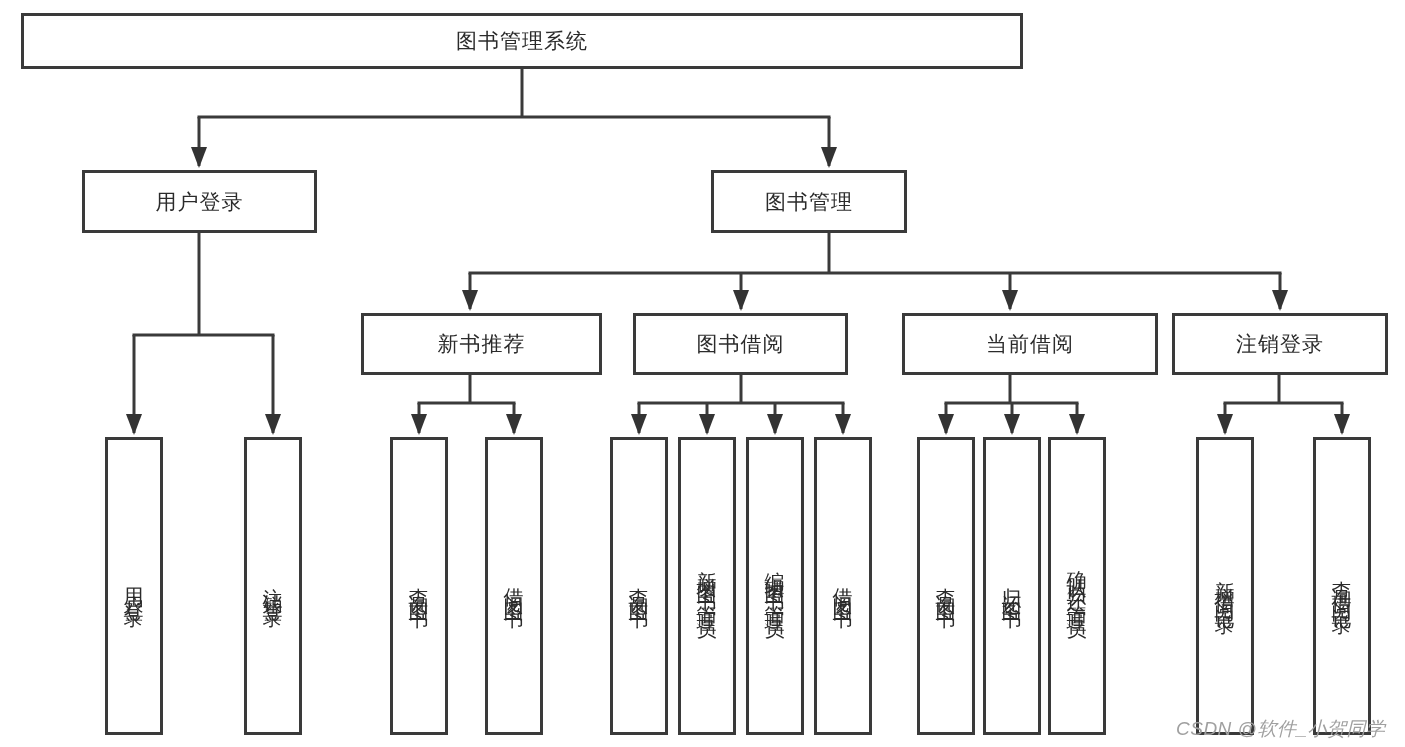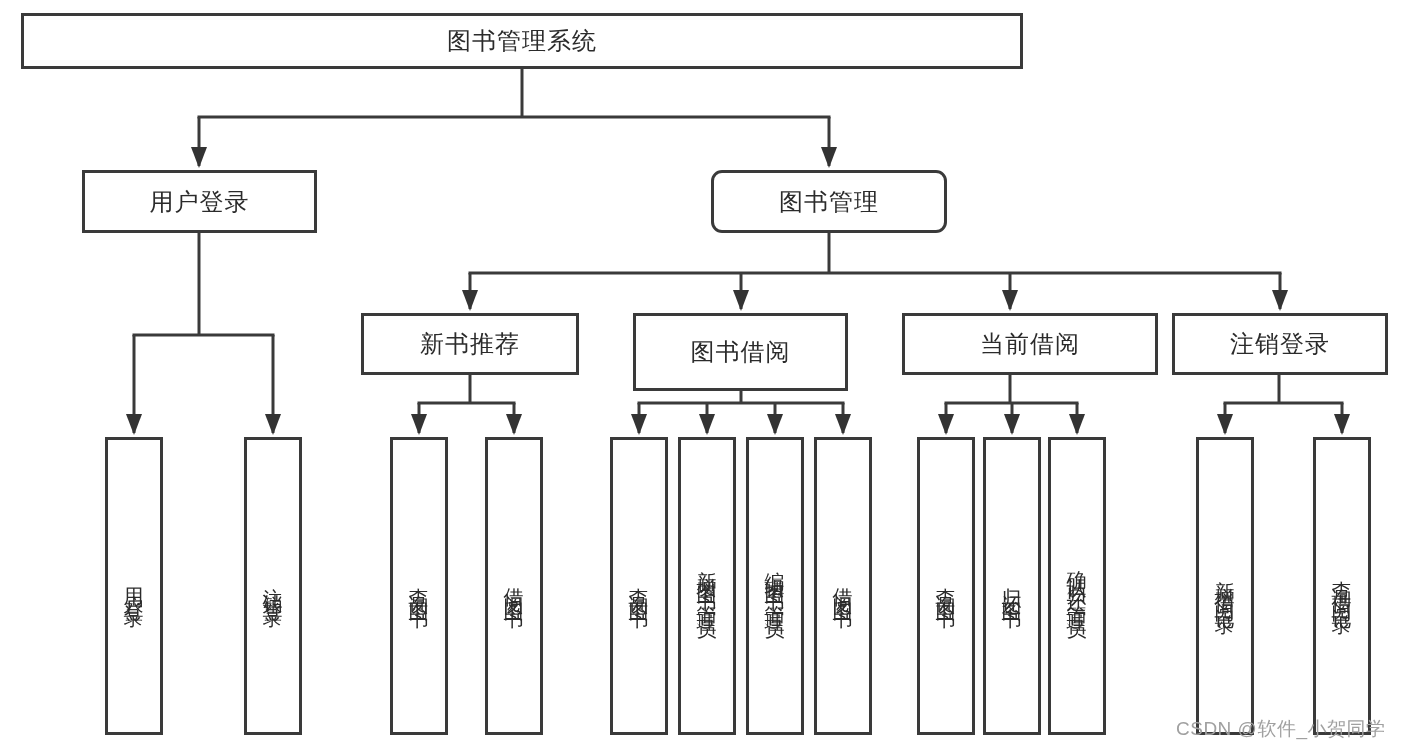--- a/index.html
+++ b/index.html
@@ -25,21 +25,21 @@
     position: absolute;
     box-sizing: border-box;
     background: #ffffff;
     border: 3px solid #3a3a3a;
     display: flex;
     align-items: center;
     justify-content: center;
     z-index: 2;
   }
   .hbox .lbl {
-    font-size: 24px;
+    font-size: 21px;
     color: #2b2b2b;
     letter-spacing: 1px;
     white-space: nowrap;
   }
   .vbox {
     position: absolute;
     box-sizing: border-box;
     width: 58px;
     height: 298px;
     top: 437px;
@@ -61,20 +61,21 @@
   }
   .watermark {
     position: absolute;
     left: 1176px;
     top: 716px;
     font-size: 19px;
     color: #a0a0a0;
     letter-spacing: 0.5px;
     white-space: nowrap;
     z-index: 5;
+    font-style: italic;
   }
 </style>
 </head>
 <body>
 
 <div class="canvas">
 
   <svg class="connectors" width="1405" height="747" viewBox="0 0 1405 747" xmlns="http://www.w3.org/2000/svg">
     <defs>
       <marker id="arrow" markerUnits="userSpaceOnUse" markerWidth="22" markerHeight="18" viewBox="0 0 22 18" refX="19" refY="9" orient="auto">
@@ -125,28 +126,28 @@
     </g>
   </svg>
 
   <div class="hbox" style="left:21px; top:13px; width:1002px; height:56px;">
     <span class="lbl">图书管理系统</span>
   </div>
 
   <div class="hbox" style="left:82px; top:170px; width:235px; height:63px;">
     <span class="lbl">用户登录</span>
   </div>
-  <div class="hbox" style="left:711px; top:170px; width:236px; height:63px;border-radius:11px;">
+  <div class="hbox" style="left:711px; top:170px; width:196px; height:63px;">
     <span class="lbl">图书管理</span>
   </div>
 
-  <div class="hbox" style="left:361px; top:313px; width:218px; height:62px;">
+  <div class="hbox" style="left:361px; top:313px; width:241px; height:62px;">
     <span class="lbl">新书推荐</span>
   </div>
-  <div class="hbox" style="left:633px; top:313px; width:215px; height:78px;">
+  <div class="hbox" style="left:633px; top:313px; width:215px; height:62px;">
     <span class="lbl">图书借阅</span>
   </div>
   <div class="hbox" style="left:902px; top:313px; width:256px; height:62px;">
     <span class="lbl">当前借阅</span>
   </div>
   <div class="hbox" style="left:1172px; top:313px; width:216px; height:62px;">
     <span class="lbl">注销登录</span>
   </div>
 
   <div class="vbox" style="left:105px;">

